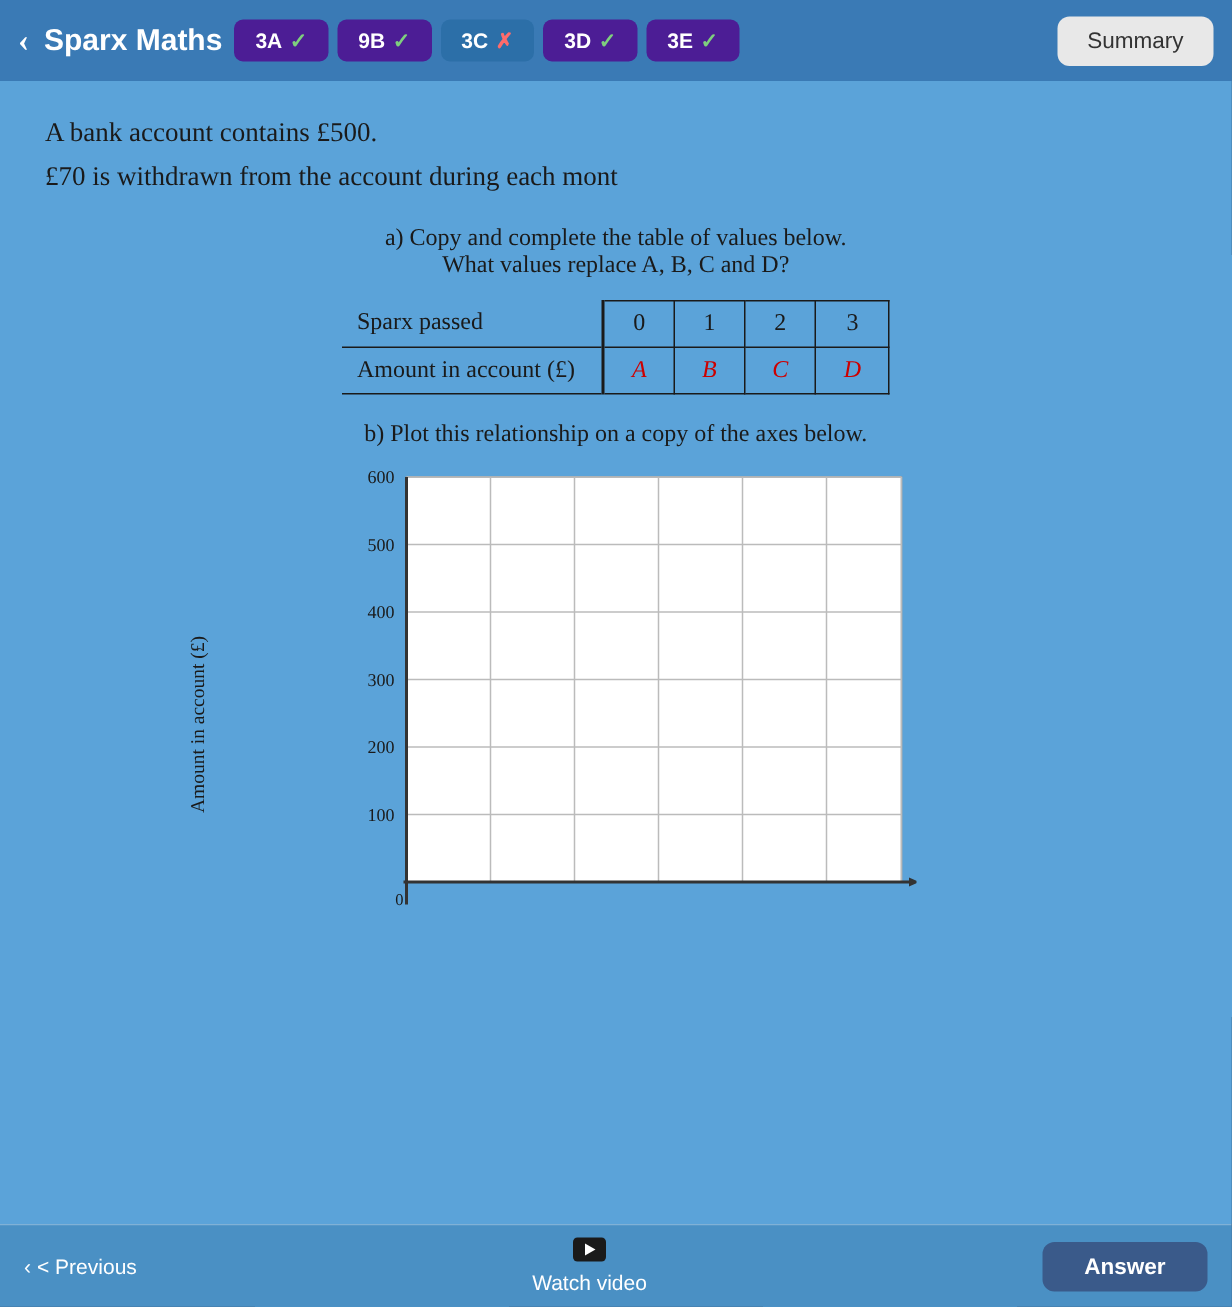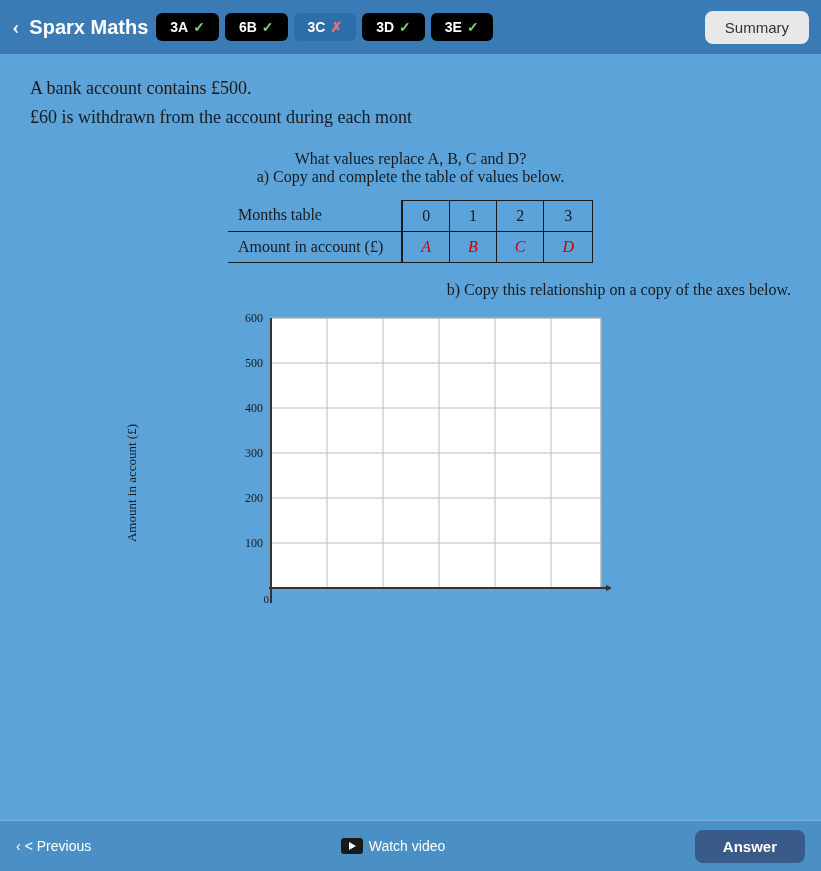--- a/index.html
+++ b/index.html
@@ -49,21 +49,21 @@
     }
 
     .nav-tabs {
       display: flex;
       gap: 6px;
       align-items: center;
       flex: 1;
     }
 
     .nav-tab {
-      background: #000000;
+      background: #4c1d95;
       color: white;
       padding: 6px 14px;
       border-radius: 6px;
       font-size: 14px;
       font-family: Arial, sans-serif;
       font-weight: bold;
       display: flex;
       align-items: center;
       gap: 5px;
       cursor: pointer;
@@ -93,21 +93,21 @@
       margin-left: auto;
     }
 
     
     .main-content {
       flex: 1;
       background: #5ba3d9;
       padding: 20px 30px 15px 30px;
       display: flex;
       flex-direction: column;
-      align-items: flex-end;
+      align-items: center;
       overflow: hidden;
     }
 
     .question-text {
       color: #1a1a1a;
       font-size: 18px;
       font-family: 'Georgia', serif;
       line-height: 1.6;
       margin-bottom: 18px;
       width: 100%;
@@ -221,20 +221,21 @@
     }
 
     .watch-video {
       display: flex;
       align-items: center;
       gap: 6px;
       color: white;
       font-size: 14px;
       font-family: Arial, sans-serif;
       cursor: pointer;
+      flex-direction: column;
     }
 
     .video-icon {
       width: 22px;
       height: 16px;
       background: #1a1a1a;
       border-radius: 3px;
       display: inline-flex;
       align-items: center;
       justify-content: center;
@@ -264,21 +265,21 @@
 
   <div class="header">
     <span class="back-arrow">‹</span>
     <span class="brand-title">Sparx Maths</span>
     <div class="nav-tabs">
       <div class="nav-tab">
         <span>3A</span>
         <span class="check">✓</span>
       </div>
       <div class="nav-tab">
-        <span>6B</span>
+        <span>9B</span>
         <span class="check">✓</span>
       </div>
       <div class="nav-tab active-x">
         <span>3C</span>
         <span class="cross">✗</span>
       </div>
       <div class="nav-tab">
         <span>3D</span>
         <span class="check">✓</span>
       </div>
@@ -286,50 +287,50 @@
         <span>3E</span>
         <span class="check">✓</span>
       </div>
       <div class="summary-btn">Summary</div>
     </div>
   </div>
 
   <div class="main-content">
     <div class="question-text">
       <div>A bank account contains £500.</div>
-      <div>£60 is withdrawn from the account during each mont</div>
+      <div>£70 is withdrawn from the account during each mont</div>
     </div>
 
     <div class="sub-question">
+      <div>a) Copy and complete the table of values below.</div>
       <div>What values replace A, B, C and D?</div>
-      <div>a) Copy and complete the table of values below.</div>
     </div>
 
     <div class="table-container">
       <table class="values-table">
         <tbody>
             <tr>
-          <td class="label-cell">Months table</td>
+          <td class="label-cell">Sparx passed</td>
           <td class="separator">0</td>
           <td>1</td>
           <td>2</td>
           <td>3</td>
         </tr>
         <tr>
           <td class="label-cell">Amount in account (£)</td>
           <td class="separator red-cell">A</td>
           <td class="red-cell">B</td>
           <td class="red-cell">C</td>
           <td class="red-cell">D</td>
         </tr>
       </tbody>
         </table>
     </div>
 
-    <div class="part-b">b) Copy this relationship on a copy of the axes below.</div>
+    <div class="part-b">b) Plot this relationship on a copy of the axes below.</div>
 
     <div class="graph-section">
       <div class="graph-wrapper">
         <div class="y-axis-label">Amount in account (£)</div>
         <svg class="graph-svg" viewBox="0 0 380 310" xmlns="http://www.w3.org/2000/svg">
 
           <rect x="40" y="0" width="330" height="270" fill="white" stroke="#999" stroke-width="1"></rect>
 
           <line x1="40" y1="0" x2="370" y2="0" stroke="#bbb" stroke-width="1"></line>
           <line x1="40" y1="45" x2="370" y2="45" stroke="#bbb" stroke-width="1"></line>

